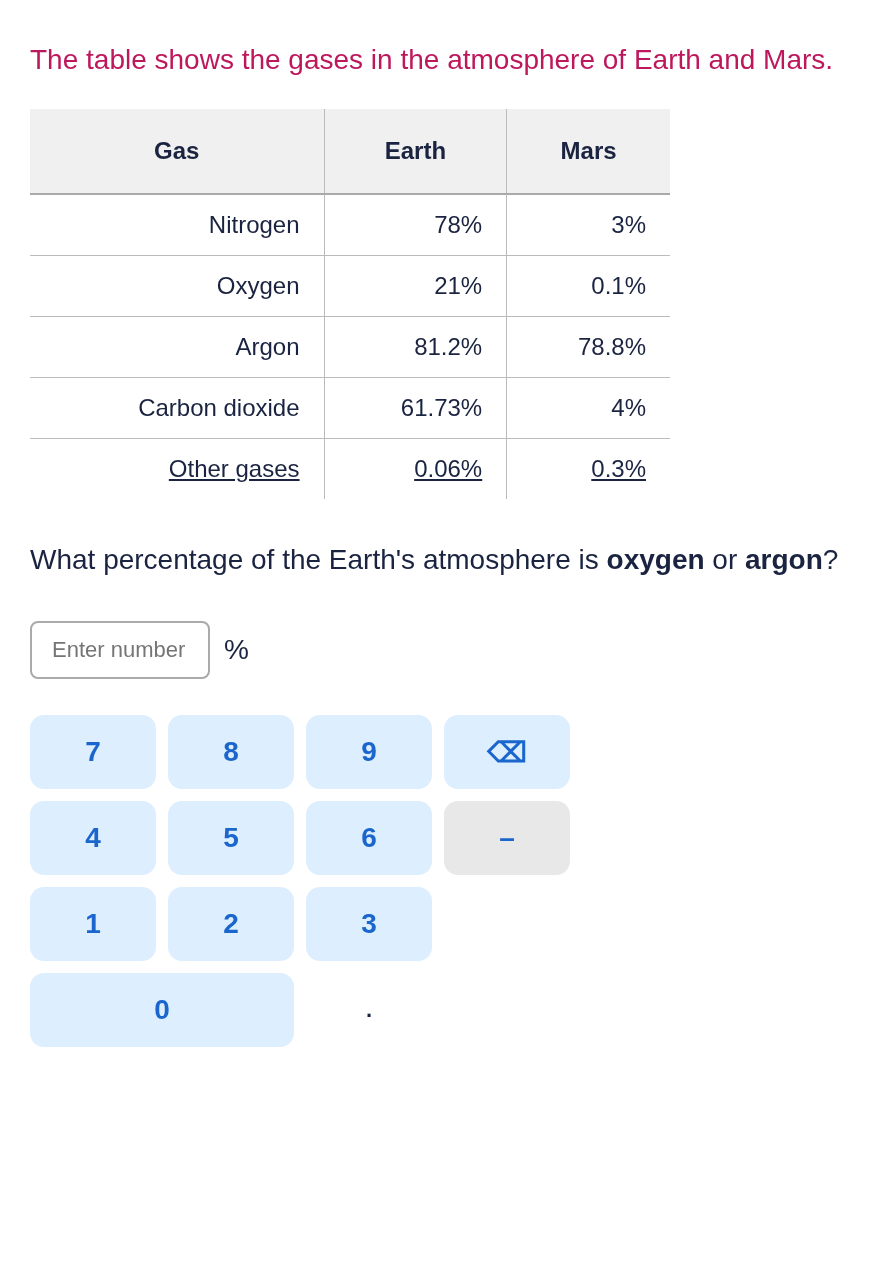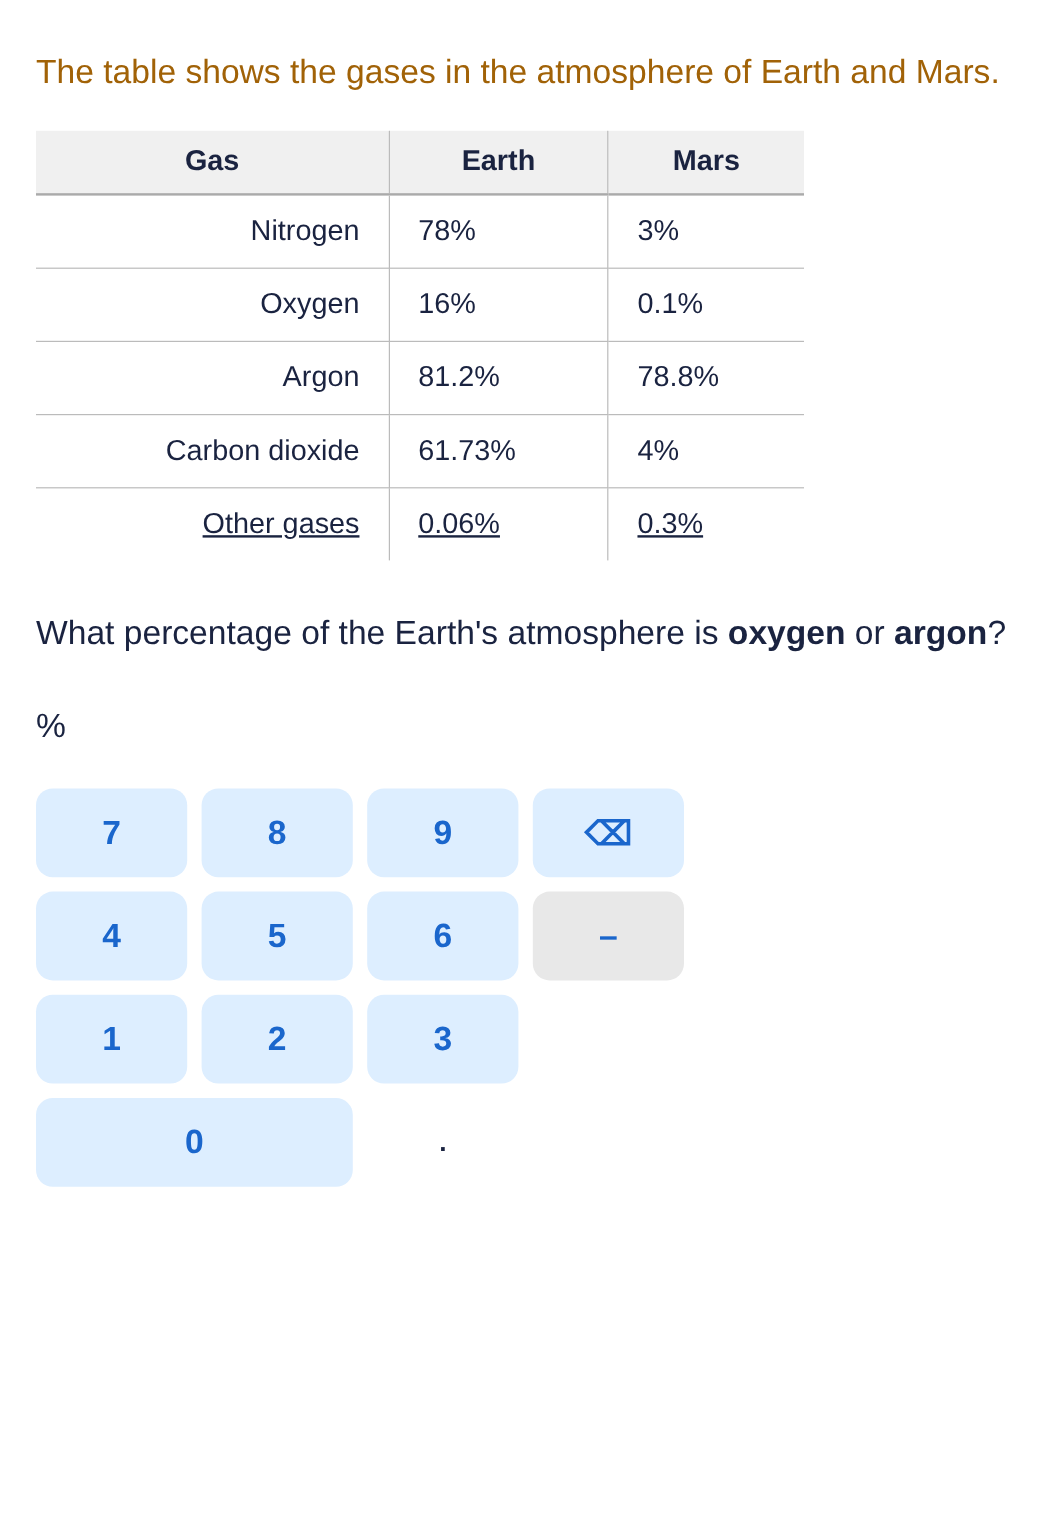--- a/index.html
+++ b/index.html
@@ -14,45 +14,45 @@
       width: 873px;
       min-height: 1268px;
       padding: 40px 30px 40px 30px;
       color: #1a2340;
     }
 
     .intro-text {
       font-size: 28px;
       line-height: 1.4;
       margin-bottom: 30px;
-      color: #a16207;
+      color: #be185d;
     }
 
     .data-table {
       width: 640px;
       border-collapse: collapse;
       margin-bottom: 40px;
       font-size: 24px;
     }
 
     .data-table th {
       background: #f0f0f0;
       font-weight: bold;
-      padding: 12px 24px;
+      padding: 28px 24px;
       text-align: center;
       border-bottom: 2px solid #aaa;
     }
 
     .data-table th:first-child {
       text-align: center;
     }
 
     .data-table td {
       padding: 16px 24px;
-      text-align: left;
+      text-align: right;
       border-bottom: 1px solid #bbb;
     }
 
     .data-table td:first-child {
       text-align: right;
     }
 
     .data-table tr:last-child td {
       border-bottom: none;
       text-decoration: underline;
@@ -156,21 +156,21 @@
     </tr>
   </thead>
   <tbody id="table-body">
   <tr>
         <td class="col-gas">Nitrogen</td>
         <td class="col-earth">78%</td>
         <td>3%</td>
       </tr>
       <tr>
         <td class="col-gas">Oxygen</td>
-        <td class="col-earth">16%</td>
+        <td class="col-earth">21%</td>
         <td>0.1%</td>
       </tr>
       <tr>
         <td class="col-gas">Argon</td>
         <td class="col-earth">81.2%</td>
         <td>78.8%</td>
       </tr>
       <tr>
         <td class="col-gas">Carbon dioxide</td>
         <td class="col-earth">61.73%</td>
@@ -182,20 +182,21 @@
         <td>0.3%</td>
       </tr>
     </tbody>
 </table>
 
 <p class="question-text">
   <span>What percentage of the Earth's atmosphere is </span><strong>oxygen</strong><span> or </span><strong>argon</strong><span>?</span>
 </p>
 
 <div class="answer-row">
+  <input class="answer-input" type="text" id="answer-input" placeholder="Enter number" style="">
   <span class="percent-label">%</span>
 </div>
 
 <div class="keypad" id="keypad-container">
 <button class="key-btn">7</button>
     <button class="key-btn">8</button>
     <button class="key-btn">9</button>
     <button class="key-btn key-backspace">⌫</button>
     <button class="key-btn">4</button>
     <button class="key-btn">5</button>

